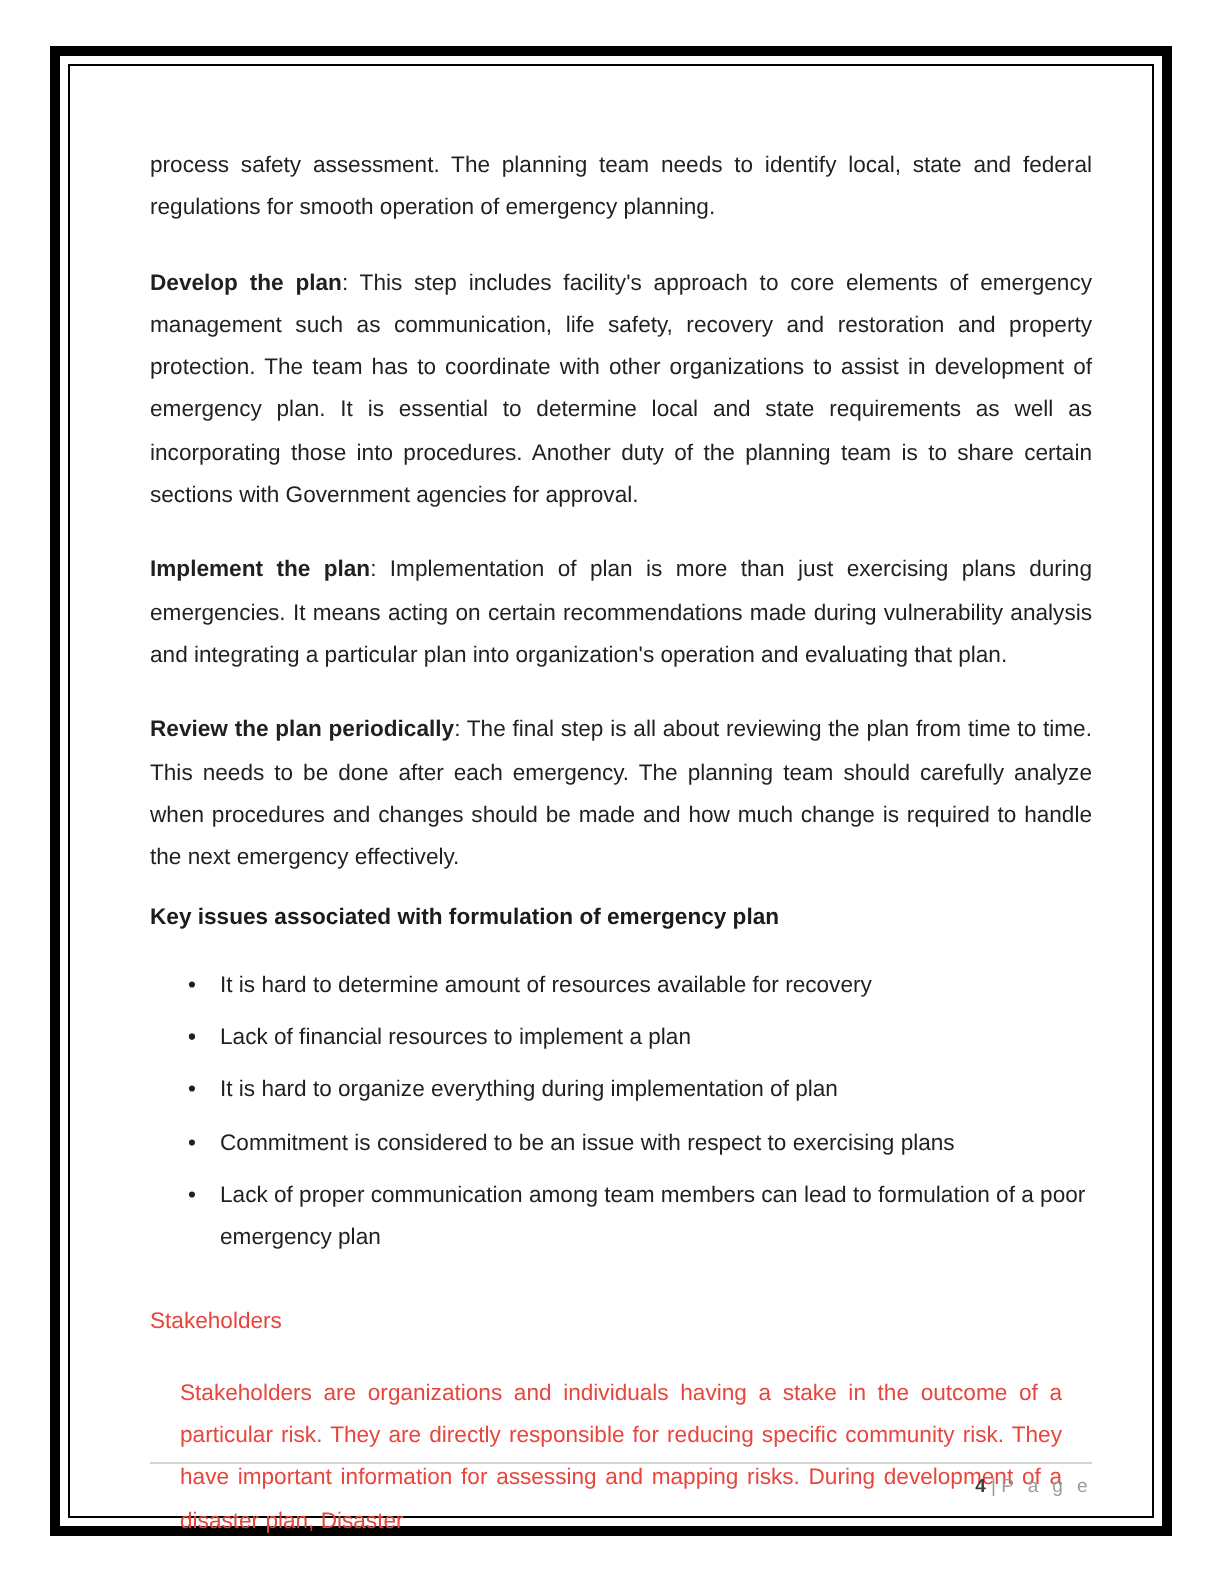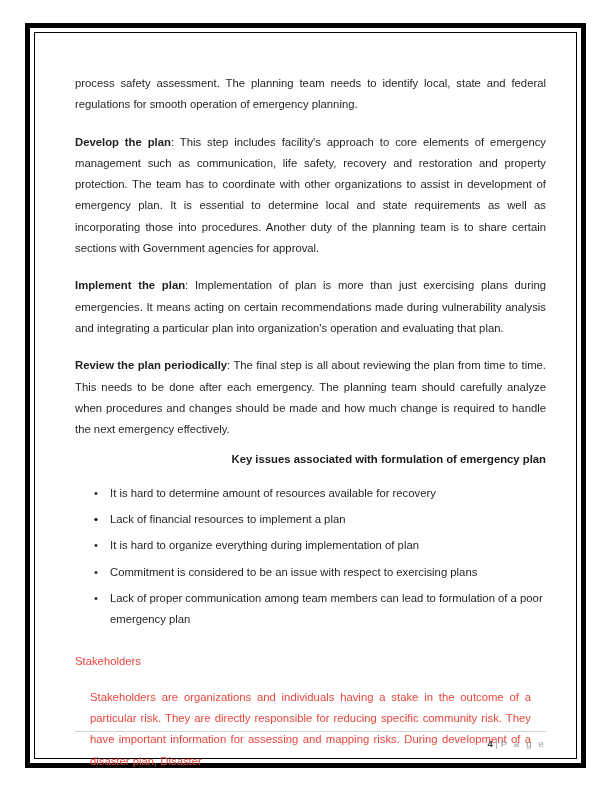--- a/index.html
+++ b/index.html
@@ -61,21 +61,21 @@
   .run-in {
     font-weight: bold;
   }
 
   h2.section-head {
     margin: 0 0 12px 0;
     font-size: 11.3px;
     line-height: 21.3px;
     font-weight: bold;
     color: #1b1b1b;
-    text-align: right;
+    text-align: left;
   }
 
   ul.issues-list {
     margin: 0 0 16px 0;
     padding: 0;
     list-style: none;
   }
   ul.issues-list > li {
     position: relative;
     margin: 0 0 5px 0;

